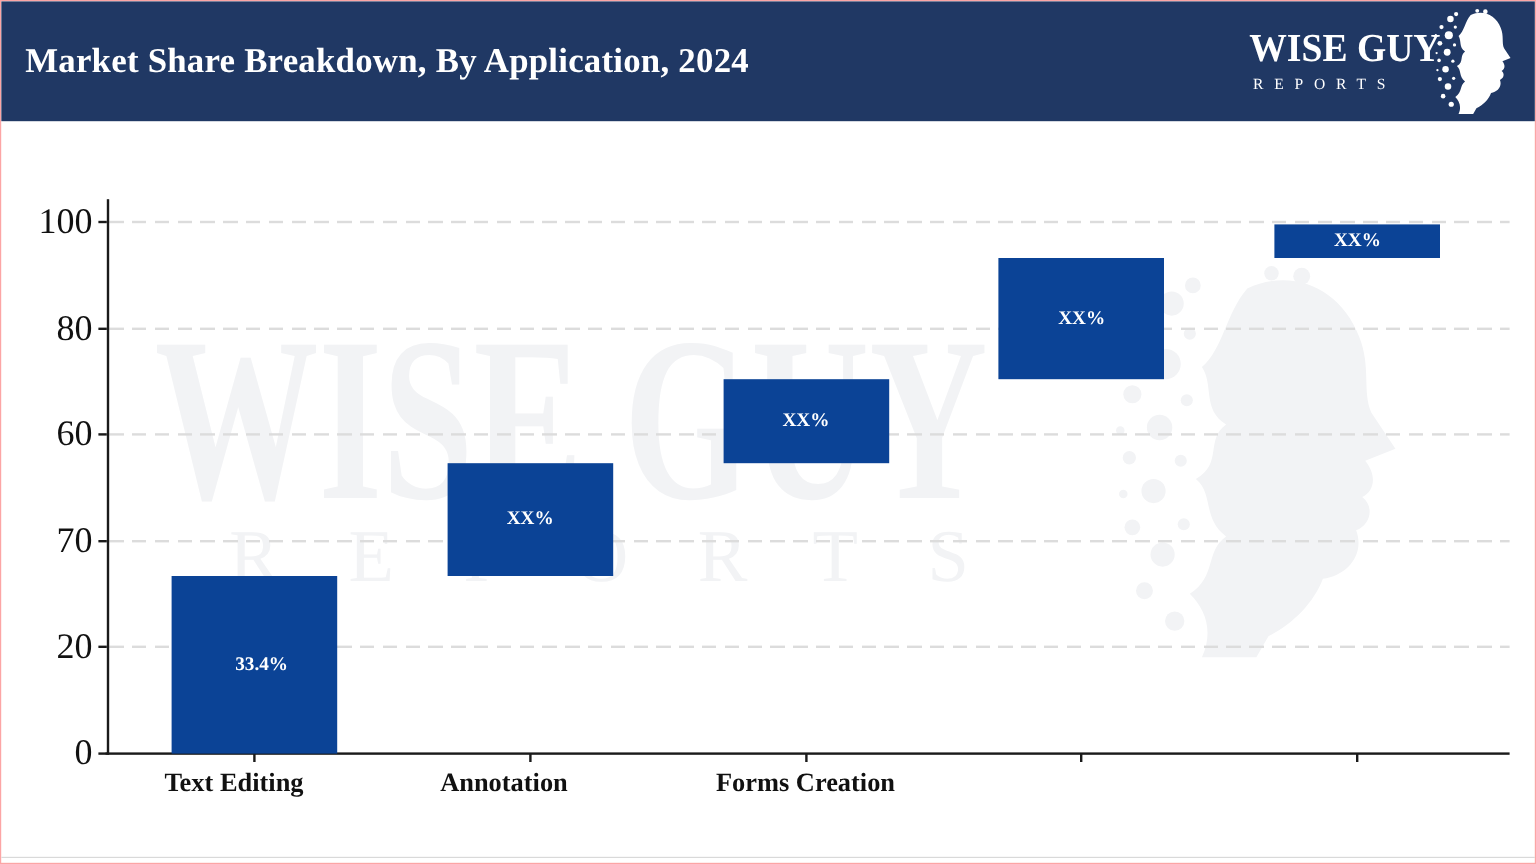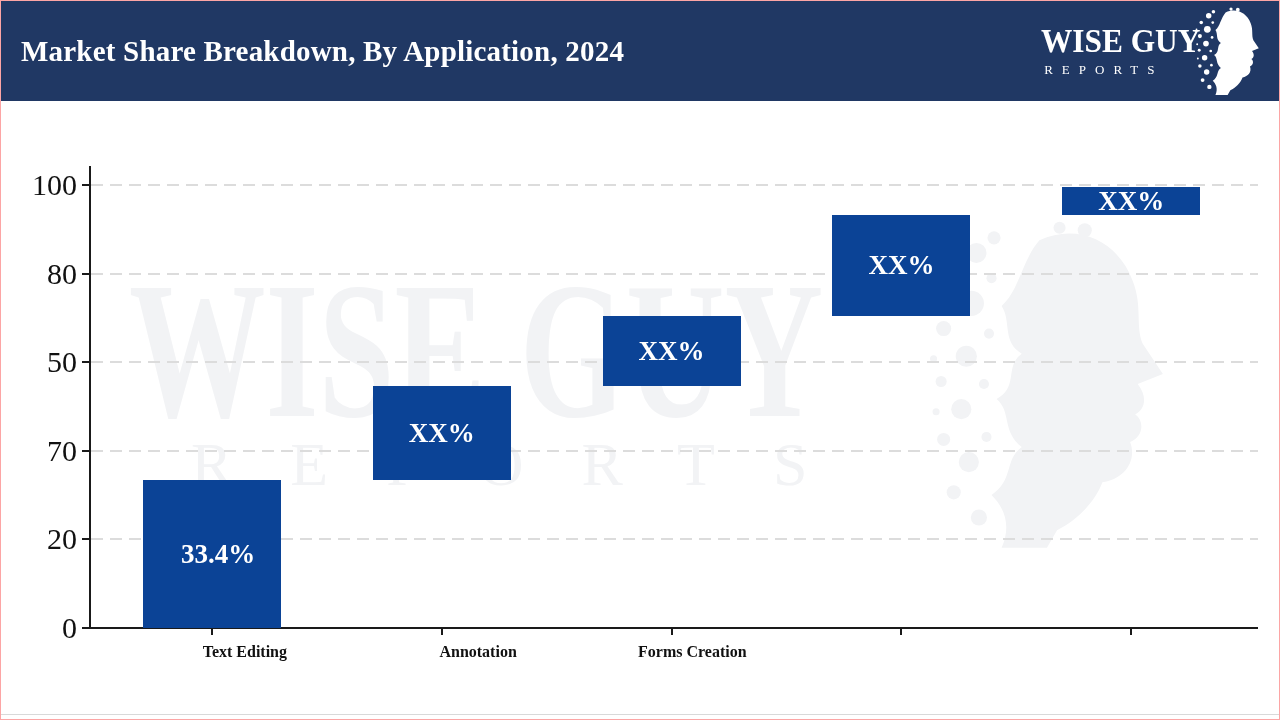--- a/index.html
+++ b/index.html
@@ -43,28 +43,28 @@
   .wm-head{position:absolute;left:925px;top:208px;color:#eff1f4;z-index:0;}
   .gridline{position:absolute;height:2px;z-index:1;
     background:repeating-linear-gradient(90deg,#dcdcdc 0 12px,transparent 12px 19px);}
   .axis{position:absolute;background:#1a1a1a;z-index:2;}
   .tick{position:absolute;background:#1a1a1a;z-index:2;}
   .ytick-label{
     position:absolute;width:60px;text-align:right;font-size:30px;color:#111111;
     height:28px;line-height:28px;z-index:2;
   }
   .xtick-label{
-    position:absolute;width:150px;text-align:right;font-size:16px;font-weight:bold;
+    position:absolute;width:150px;text-align:left;font-size:22px;font-weight:bold;
     color:#111111;line-height:21px;z-index:2;
   }
   .bar{
     position:absolute;z-index:3;display:flex;align-items:center;justify-content:center;
   }
   .bar-label{
-    color:#ffffff;font-size:27px;font-weight:bold;white-space:nowrap;
+    color:#ffffff;font-size:16px;font-weight:bold;white-space:nowrap;
   }
   .bottom-rule{position:absolute;left:0;top:713px;width:1280px;height:1px;
     background:#d9d9d9;z-index:4;}
   .defs-holder{position:absolute;width:0;height:0;overflow:hidden;}
 </style>
 </head>
 <body>
 
 <div class="canvas">
 
@@ -121,21 +121,21 @@
       <div class="gridline" style="left: 90px; width: 1167px; top: 183px;"></div>
       <div class="axis" style="left: 88px; top: 165px; width: 2px; height: 463px;"></div>
       <div class="axis" style="left: 87px; top: 626px; width: 1170px; height: 2px;"></div>
       <div class="tick" style="left: 81px; top: 626px; width: 7px; height: 2px;"></div>
       <div class="ytick-label" style="left: 16px; top: 613px;">0</div>
       <div class="tick" style="left: 81px; top: 537.4px; width: 7px; height: 2px;"></div>
       <div class="ytick-label" style="left: 16px; top: 524.4px;">20</div>
       <div class="tick" style="left: 81px; top: 448.8px; width: 7px; height: 2px;"></div>
       <div class="ytick-label" style="left: 16px; top: 435.8px;">70</div>
       <div class="tick" style="left: 81px; top: 360.2px; width: 7px; height: 2px;"></div>
-      <div class="ytick-label" style="left: 16px; top: 347.2px;">50</div>
+      <div class="ytick-label" style="left: 16px; top: 347.2px;">60</div>
       <div class="tick" style="left: 81px; top: 271.6px; width: 7px; height: 2px;"></div>
       <div class="ytick-label" style="left: 16px; top: 258.6px;">80</div>
       <div class="tick" style="left: 81px; top: 183px; width: 7px; height: 2px;"></div>
       <div class="ytick-label" style="left: 16px; top: 170px;">100</div>
       <div class="bar" style="left: 142px; top: 479.038px; width: 138px; height: 147.962px; background: rgb(11, 67, 150); padding-left: 12px;">
         <span class="bar-label">33.4%</span>
       </div>
       <div class="tick" style="left: 210px; top: 627px; width: 2px; height: 7px;"></div>
       <div class="xtick-label" style="left: 136px; top: 640px;">Text Editing</div>
       <div class="bar" style="left: 371.8px; top: 385.122px; width: 138px; height: 93.916px; background: rgb(11, 67, 150);">

